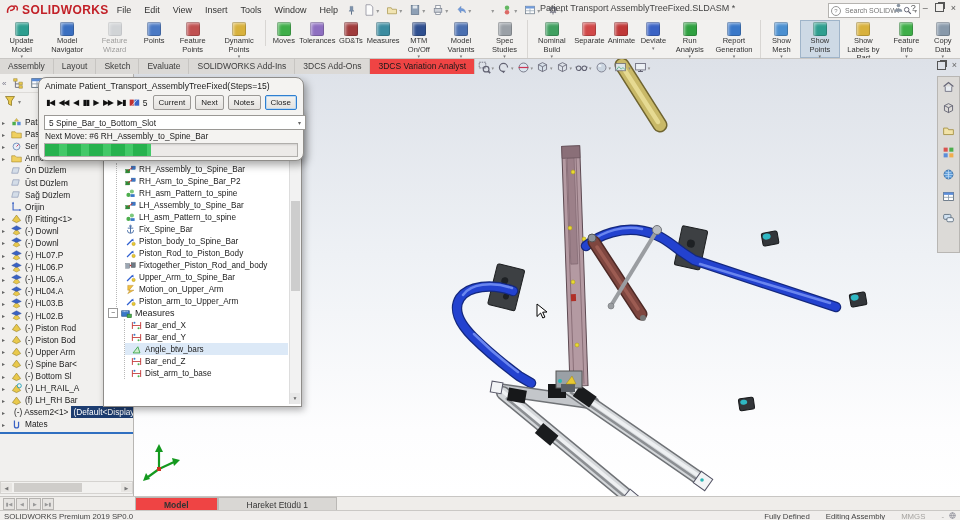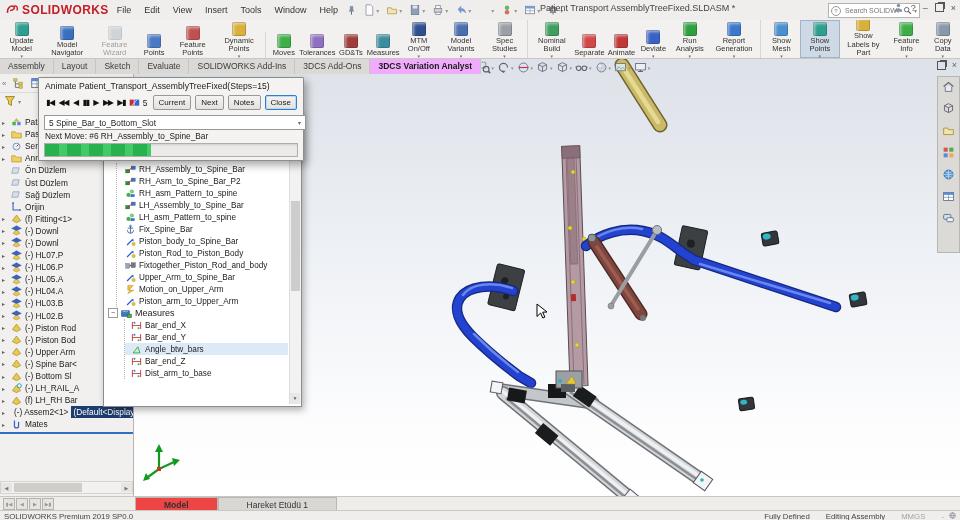--- a/index.html
+++ b/index.html
@@ -26,39 +26,39 @@
                     line-height:8px;text-align:center;color:#888;flex:none}
   #searchbox input{border:none;outline:none;flex:1;min-width:0;font-size:7px;color:#666;
                    background:transparent;font-family:inherit}
   #winbtns{position:absolute;right:4px;top:2px;display:flex;align-items:center;gap:7px;color:#555}
   #winbtns .wb{font-size:9px;cursor:default}
   .restore-glyph{display:inline-block;width:7px;height:7px;border:1px solid #555;
                  box-shadow:2px -2px 0 -1px #555}
 
   
   #ribbon{position:absolute;left:0;top:20px;width:960px;height:38px;background:#f2f1ef;
-          border-bottom:1px solid #c9c7c4;display:flex;align-items:flex-end;overflow:hidden;z-index:8}
+          border-bottom:1px solid #c9c7c4;display:flex;align-items:flex-start;overflow:hidden;z-index:8}
   .rbtn{display:flex;flex-direction:column;align-items:center;justify-content:flex-start;
         padding:2px 3px 0;cursor:default;min-width:26px}
   .rbtn .ric{width:14px;height:14px;border-radius:2px;flex:none;
              box-shadow:inset 0 0 0 1px rgba(0,0,0,.18), inset 2px 2px 3px rgba(255,255,255,.55)}
   .rbtn .rlabel{font-size:7.5px;line-height:1.15;text-align:center;max-width:52px;color:#333;margin-top:1px}
   .rbtn .rcaret{display:none;font-size:5px;color:#777;line-height:4px}
   .rbtn.dd .rcaret{display:block}
   .rbtn.dis{opacity:.45}
   .rbtn.pressed{background:#cdd9e5;box-shadow:inset 0 0 0 1px #9fb4c9}
   .rbtn.sep{border-left:1px solid #d8d6d3;margin-left:2px;padding-left:5px}
   #ribbon-overflow{position:absolute;right:2px;top:12px;color:#666;font-size:9px}
 
   
   #tabstrip{position:absolute;left:0;top:58px;width:430px;height:16px;background:#dbd9d6;
             display:flex;align-items:stretch;z-index:7}
   .cmdtab{padding:0 8px;display:flex;align-items:center;color:#3c3c3c;font-size:8.5px;
           border-right:1px solid #c7c5c2;cursor:default;white-space:nowrap}
-  .cmdtab.active{background:#f0abfc;font-weight:bold;color:#1a1a1a}
+  .cmdtab.active{background:#ef4444;font-weight:normal;color:#1a1a1a}
 
   
   #viewport{position:absolute;left:0;top:58px;width:960px;height:438px;
             background:linear-gradient(#dde1e8 0%,#eef1f5 45%,#fdfdfe 85%,#ffffff 100%);z-index:0}
   #headsup{position:absolute;left:458px;top:3px;display:flex;align-items:center;gap:3px;opacity:.9}
   .hbtn{display:flex;align-items:center;gap:1px}
   .hbtn .qcaret{font-size:5px;color:#888}
   #vp-winbtns{position:absolute;right:3px;top:2px;display:flex;gap:6px;align-items:center;color:#666}
 
   
@@ -102,21 +102,21 @@
   .mrow .mtext{font-size:8.2px;color:#222}
   .mrow.sel{background:#dcE9f7}
   #measures-node{height:12px;display:flex;align-items:center;gap:3px;padding-left:4px;margin-top:0}
   .expbox{width:8px;height:8px;border:1px solid #999;background:#fff;font-size:7px;line-height:7px;
           text-align:center;color:#444;flex:none}
   .mchildren{margin-left:20px;border-left:1px dotted #b8b8b8}
   .mchildren .mrow{padding-left:6px}
 
   
   #dialog{position:absolute;left:38px;top:77px;width:264px;height:82px;background:#f4f3f1;
-          border:1px solid #8f8d8a;box-shadow:3px 4px 8px rgba(0,0,0,.35);z-index:5;border-radius:1px}
+          border:1px solid #8f8d8a;box-shadow:3px 4px 8px rgba(0,0,0,.35);z-index:5;border-radius:8px}
   #dlg-title{position:absolute;left:6px;top:3px;font-size:8.6px;color:#1a1a1a;white-space:nowrap}
   #dlg-controls{position:absolute;left:6px;top:17px;width:252px;height:15px;display:flex;
                 align-items:center;gap:3px}
   .tbtn{font-size:8px;font-weight:bold;color:#111;letter-spacing:-1.5px;cursor:default;padding:0 1px}
   #dlg-step{margin-left:auto;font-size:8.5px;color:#222;padding-right:2px}
   .dbtn{height:13px;border:1px solid #9a9895;background:linear-gradient(#f4f3f1,#e4e2df);
         font-size:8px;color:#222;display:flex;align-items:center;padding:0 5px;border-radius:2px;cursor:default}
   .dbtn.primary{border:1px solid #2f7fd0;box-shadow:0 0 0 1px #bcd8f0 inset}
   #dlg-dropdown{position:absolute;left:5px;top:37px;width:252px;height:13px;background:#fff;
                 border:1px solid #9a9895;display:flex;align-items:center;justify-content:space-between;

